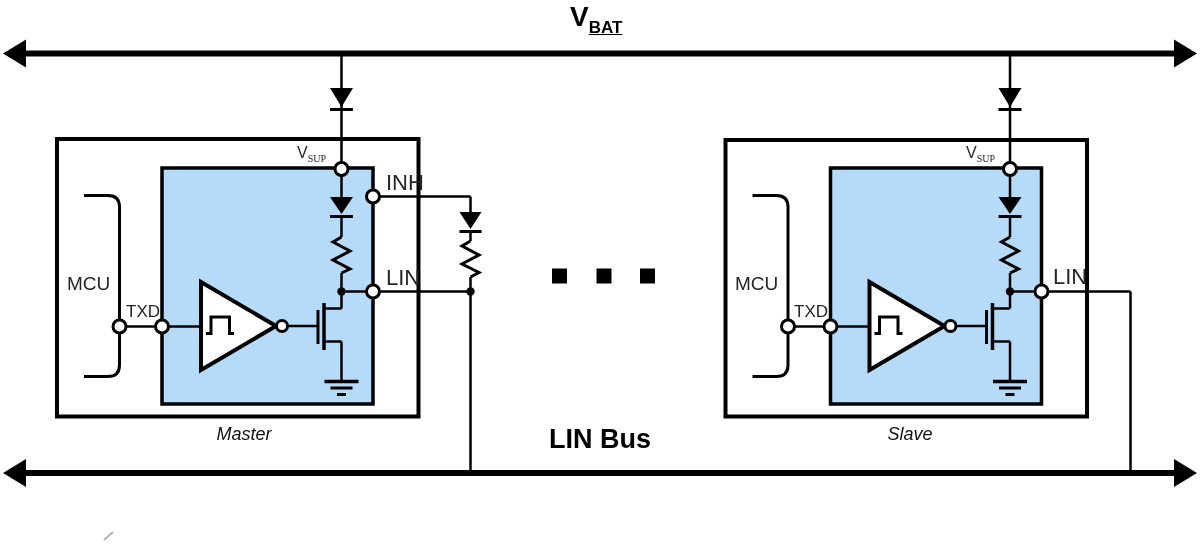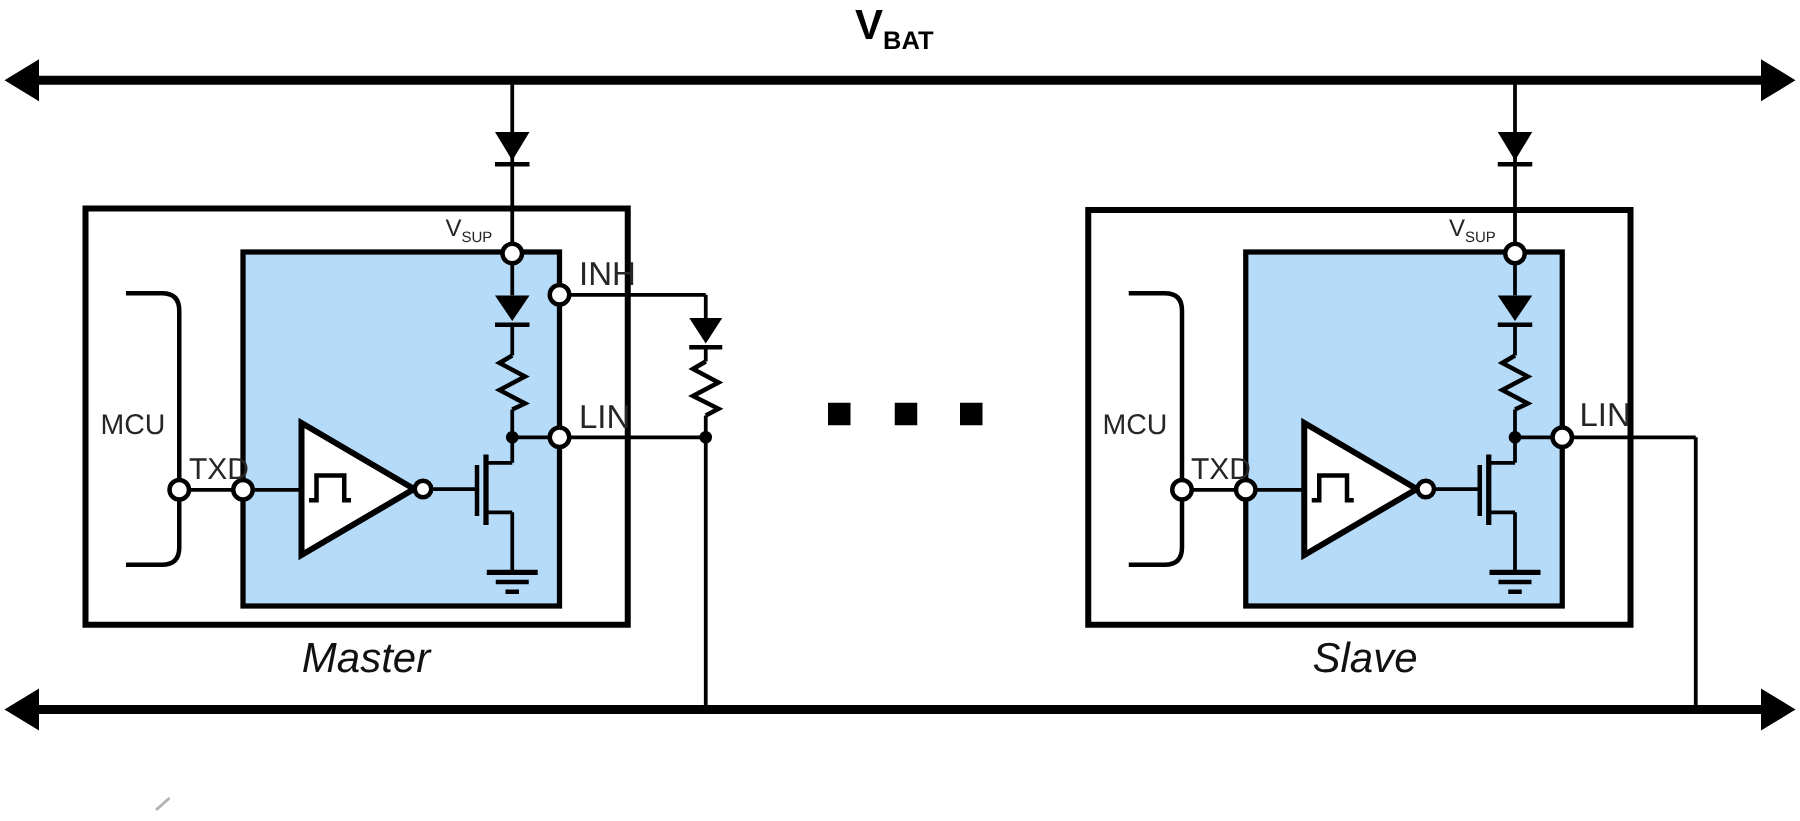--- a/index.html
+++ b/index.html
@@ -31,28 +31,28 @@
   .chan{fill:none;stroke:var(--ink);stroke-width:3.5;}
   .gnd1{stroke:var(--ink);stroke-width:3.5;}
   .gnd2{stroke:var(--ink);stroke-width:3;}
   .bracket{fill:none;stroke:var(--ink);stroke-width:3;}
   .sq{fill:var(--ink);}
   .stray{stroke:#b3b3b3;stroke-width:2;}
   
   .lbl{position:absolute;color:var(--label);white-space:nowrap;line-height:1;}
   .lbl sub{line-height:0;}
   .vbat{font-size:28px;font-weight:700;color:#000;}
-  .vbat sub{font-size:17px;font-weight:700;}
+  .vbat sub{font-size:17px;font-weight:700;text-decoration:underline;}
   .busname{font-size:27px;font-weight:700;color:#000;}
   .vsup{font-size:16px;}
-  .vsup sub{font-size:10px;}
+  .vsup sub{font-size:10px;font-family:Liberation Serif, serif;}
   .pin{font-size:22px;}
-  .txd{font-size:20px;}
+  .txd{font-size:17px;}
   .mcu{font-size:19px;}
-  .nodename{font-style:italic;font-size:28px;color:#111;width:90px;text-align:center;}
+  .nodename{font-style:italic;font-size:18px;color:#111;width:90px;text-align:center;}
 </style>
 </head>
 <body>
 
 <div class="stage">
 
   <svg class="diagram-svg" width="1200" height="547" viewBox="0 0 1200 547">
 
     <g>
       <line class="bus-line" x1="22" y1="53.5" x2="1178" y2="53.5"></line>
@@ -167,20 +167,21 @@
       </g>
       <circle class="term" cx="341.5" cy="169" r="6.5"></circle>
       <circle class="term" cx="373" cy="291.5" r="6.5"></circle>
     </g>
 
     <line class="stray" x1="104" y1="540" x2="113" y2="532"></line>
   </svg>
 
   <div class="lbl vbat" style="left:570px;top:3px;"><span>V</span><sub>BAT</sub></div>
 
+  <div class="lbl busname" style="left:549px;top:426px;">LIN Bus</div>
 
   <div class="lbl vsup" style="left:297px;top:145px;"><span>V</span><sub>SUP</sub></div>
   <div class="lbl pin" style="left:386px;top:172px;">INH</div>
   <div class="lbl pin" style="left:386px;top:267px;">LIN</div>
   <div class="lbl txd" style="left:126px;top:303px;">TXD</div>
   <div class="lbl mcu" style="left:67px;top:274px;">MCU</div>
   <div class="lbl nodename" style="left:199px;top:425px;">Master</div>
 
   <div class="lbl vsup" style="left:966px;top:145px;"><span>V</span><sub>SUP</sub></div>
   <div class="lbl pin" style="left:1053px;top:266px;">LIN</div>

